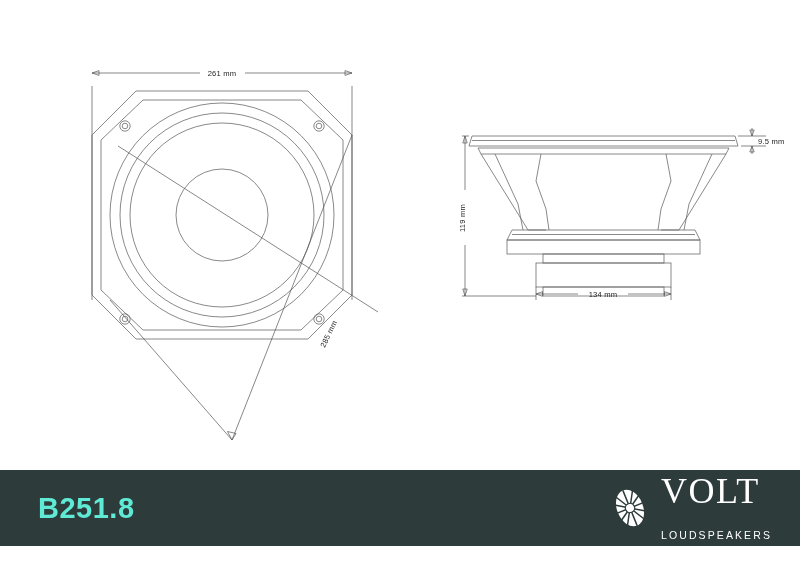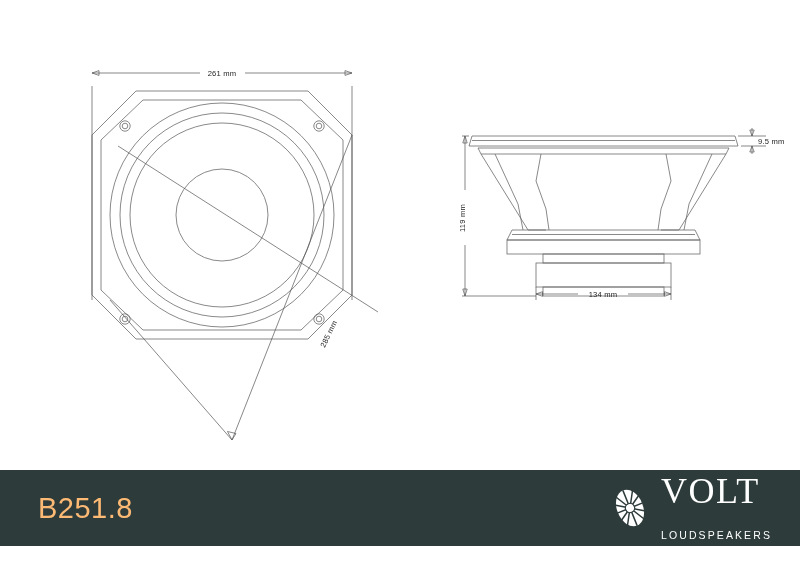--- a/index.html
+++ b/index.html
@@ -37,23 +37,23 @@
     top: 470px;
     width: 800px;
     height: 76px;
     background: #2e3b3b;
     display: flex;
     align-items: center;
     justify-content: space-between;
     padding: 0 28px 0 38px;
   }
   #model-label {
-    color: #fdba74;
+    color: #5eead4;
     font-size: 29px;
-    font-weight: 400;
+    font-weight: 700;
     letter-spacing: 0.5px;
     font-family: "Liberation Sans", sans-serif;
     line-height: 1;
   }
   #brand-block {
     display: flex;
     align-items: center;
     gap: 9px;
   }
   #brand-mark {

